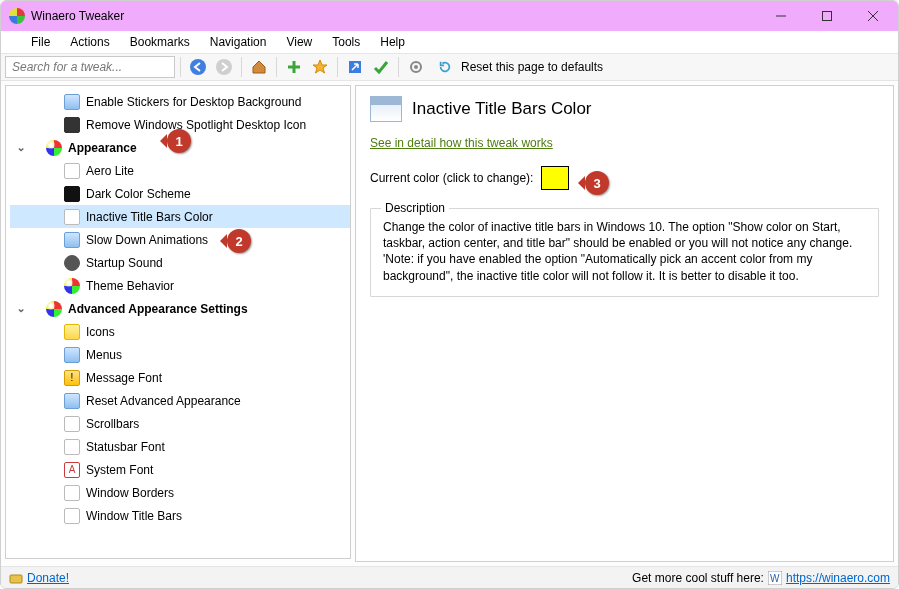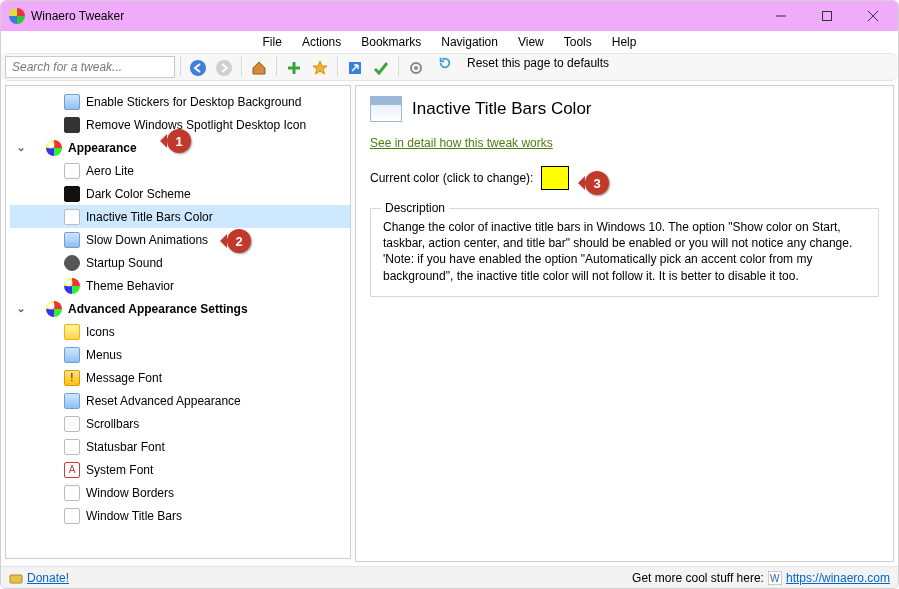--- a/index.html
+++ b/index.html
@@ -6,28 +6,28 @@
   html,body { margin:0; padding:0; font-family: "Segoe UI", Tahoma, sans-serif; font-size:12px; color:#000; background:#fff; }
   .window { width:899px; height:589px; border:1px solid #d0d0d0; border-radius:6px; overflow:hidden; display:flex; flex-direction:column; background:#fdfdfd; position:relative; }
   
   .titlebar { height:30px; display:flex; align-items:center; padding:0 2px 0 8px; background:#f0abfc; }
   .titlebar .app-icon { width:16px; height:16px; border-radius:8px; margin-right:6px; background: conic-gradient(#e03a3a 0 25%, #3ac23a 0 50%, #3a7ae0 0 75%, #e0e03a 0 100%); }
   .titlebar .title { flex:0 0 auto; font-size:12px; }
   .titlebar .spacer { flex:1; }
   .winbtn { width:46px; height:30px; display:flex; align-items:center; justify-content:center; color:#333; }
   .winbtn svg { width:10px; height:10px; stroke:#333; stroke-width:1; fill:none; }
   
-  .menubar { height:22px; display:flex; align-items:center; padding:0 13px; gap:0; background:#fff;justify-content:center; }
+  .menubar { height:22px; display:flex; align-items:center; padding:0 20px; gap:0; background:#fff; }
   .menuitem { padding:2px 10px; font-size:12px; }
   
-  .toolbar { height:28px; display:flex; align-items:flex-start; padding:2px 4px; gap:2px; background:#f7f7f7; border-top:1px solid #e5e5e5; border-bottom:1px solid #e5e5e5;border-radius:8px; }
+  .toolbar { height:28px; display:flex; align-items:center; padding:2px 4px; gap:2px; background:#f7f7f7; border-top:1px solid #e5e5e5; border-bottom:1px solid #e5e5e5; }
   .searchbox { width:170px; height:22px; border:1px solid #c9c9c9; background:#fff; padding:0 6px; font-style:italic; color:#777; display:flex; align-items:center; }
   .tbtn { width:24px; height:24px; display:flex; align-items:center; justify-content:center; border-radius:2px; }
   .sep { width:1px; height:20px; background:#d8d8d8; margin:0 3px; }
-  .reset-link { margin-left:auto; margin-right:auto; display:flex; align-items:center; gap:15px; padding:0 8px; }
+  .reset-link { margin-left:auto; margin-right:auto; display:flex; align-items:center; gap:9px; padding:0 8px; }
   .reset-link .ricon { width:14px; height:14px; }
   
   .body { flex:1; display:flex; min-height:0; }
   .tree-pane { width:346px; border:1px solid #cfcfcf; margin:4px 2px 7px 4px; background:#fff; overflow:auto; }
   .content-pane { flex:1; border:1px solid #cfcfcf; margin:4px 4px 4px 2px; background:#fff; padding:10px 14px; position:relative; }
   
   .tree { padding:4px 0 4px 4px; }
   .node { display:flex; align-items:center; height:23px; padding-left:4px; position:relative; }
   .node.cat { font-weight:700; }
   .node.sel { background:#cde8ff; }

